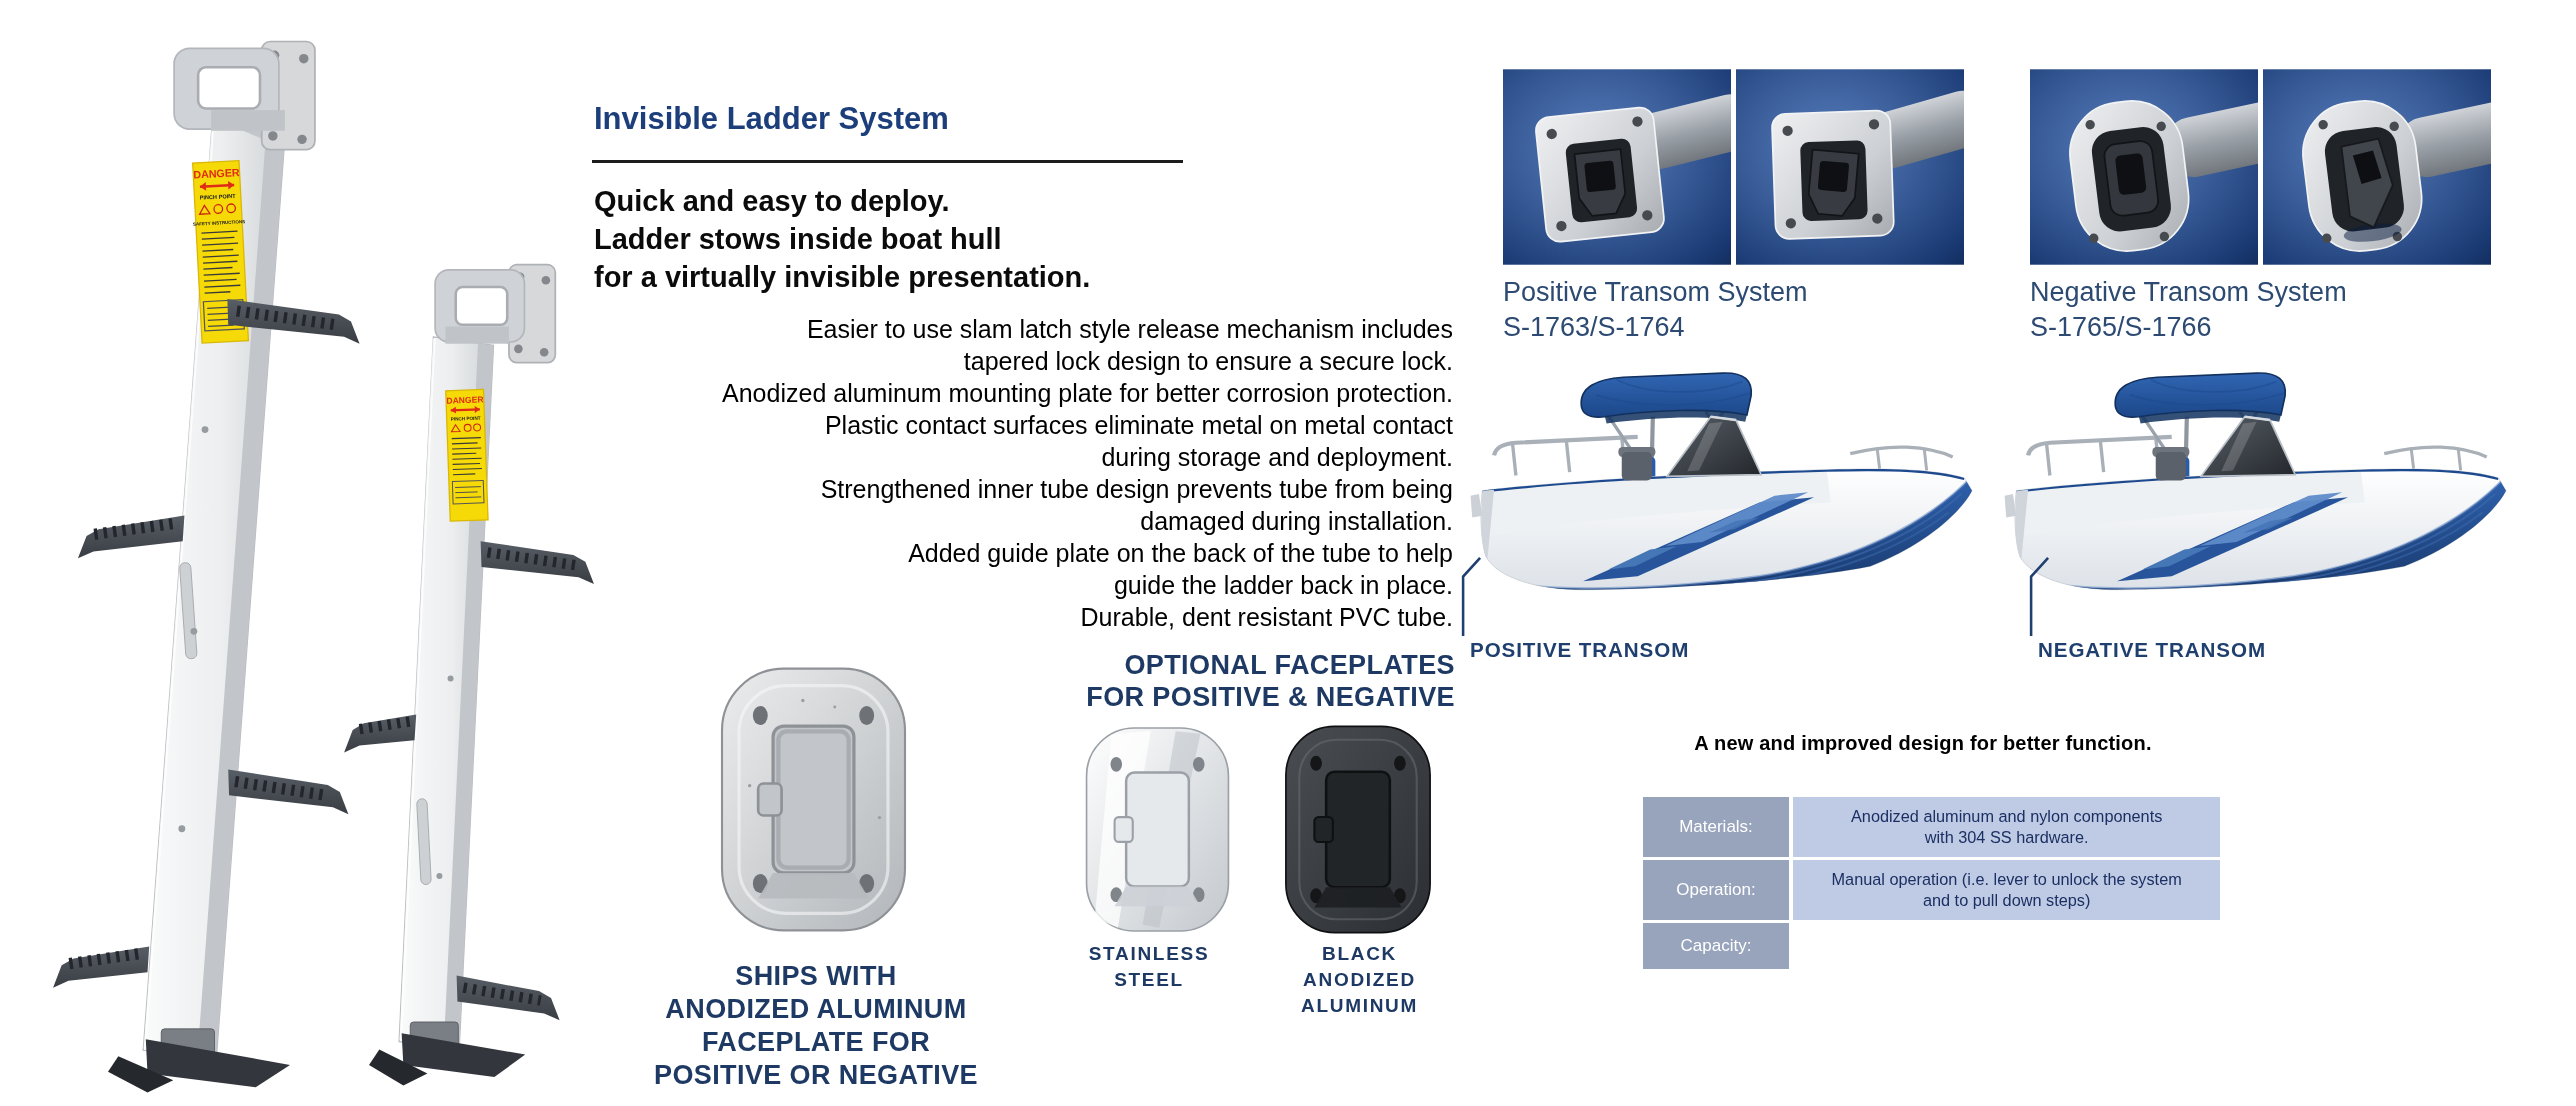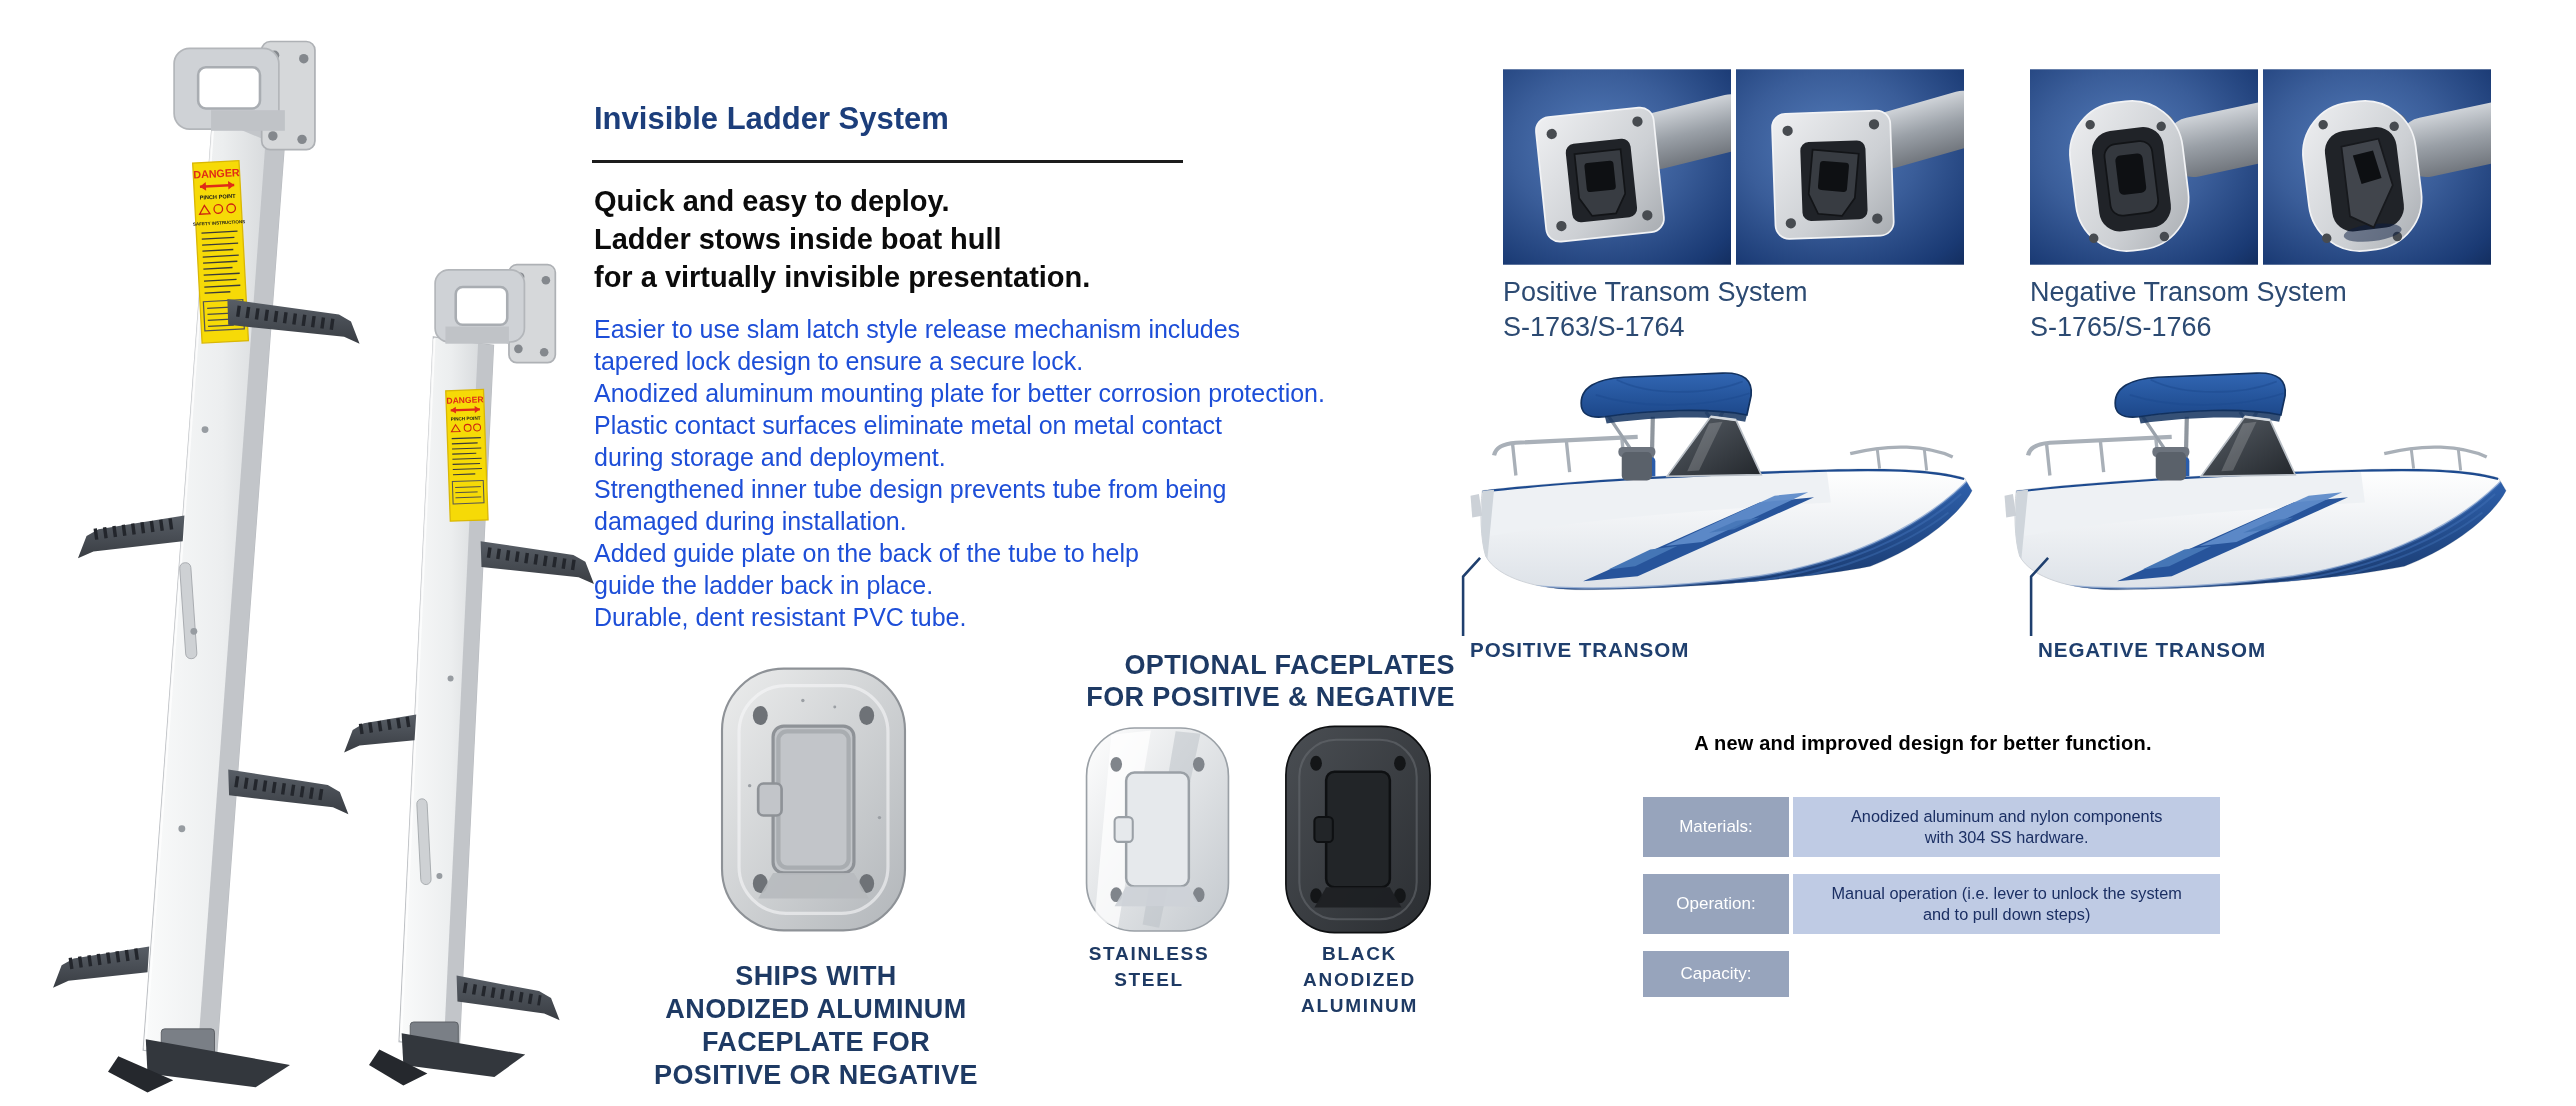--- a/index.html
+++ b/index.html
@@ -18,21 +18,21 @@
   }
   .title-rule{
     left:592px;top:160px;width:591px;height:3.4px;background:#1c1c1c;
   }
   .intro-subtitle{
     left:594px;top:182px;width:704px;
     font-size:29px;font-weight:bold;color:#0b0b0b;line-height:38px;
   }
   .intro-body{
     left:594px;top:313px;width:859px;
-    font-size:25px;color:#1d4ed8;line-height:32px;
+    font-size:25px;color:#000000;line-height:32px;text-align:right;
   }
 
   
   .ships-caption{
     left:627px;top:960px;width:378px;text-align:center;
     font-size:27px;font-weight:bold;color:#1e3a64;line-height:33px;letter-spacing:0.4px;
   }
   .optional-heading{
     left:1060px;top:649px;width:395px;text-align:right;
     font-size:27px;font-weight:bold;color:#1e3a64;line-height:32px;letter-spacing:0.4px;
@@ -59,21 +59,21 @@
   }
   .bl-pos{left:1458px;top:556px;text-decoration:underline;}
   .bl-neg{left:2026px;top:556px;}
 
   
   .design-heading{
     left:1614px;top:732px;width:618px;text-align:center;
     font-size:20px;font-weight:bold;color:#000000;letter-spacing:0.2px;
   }
   .spec-table{
-    left:1643px;top:797px;width:577px;display:flex;flex-direction:column;gap:17px;
+    left:1643px;top:797px;width:577px;display:flex;flex-direction:column;gap:3px;
   }
   .spec-row{display:flex;gap:4.3px;}
   .spec-label{
     width:146px;flex:0 0 146px;background:#97a4bc;color:#ffffff;
     display:flex;align-items:center;justify-content:center;
     font-size:17px;text-align:center;
   }
   .spec-value{
     flex:1;background:#bfcbe4;color:#1b2f63;font-weight:normal;
     display:flex;align-items:center;justify-content:center;

